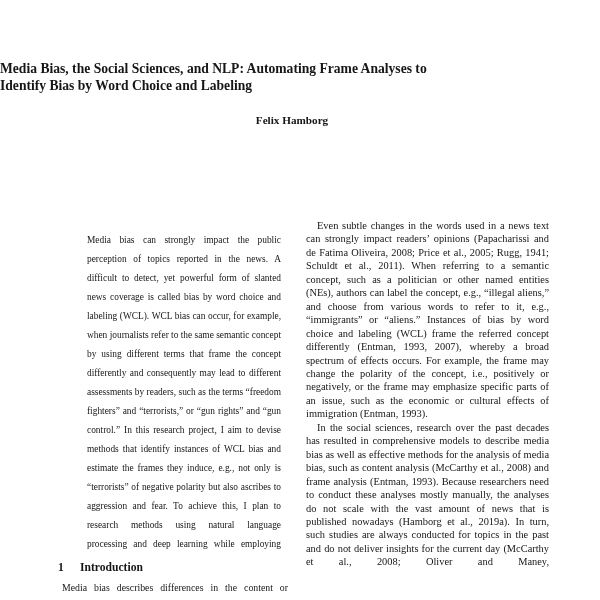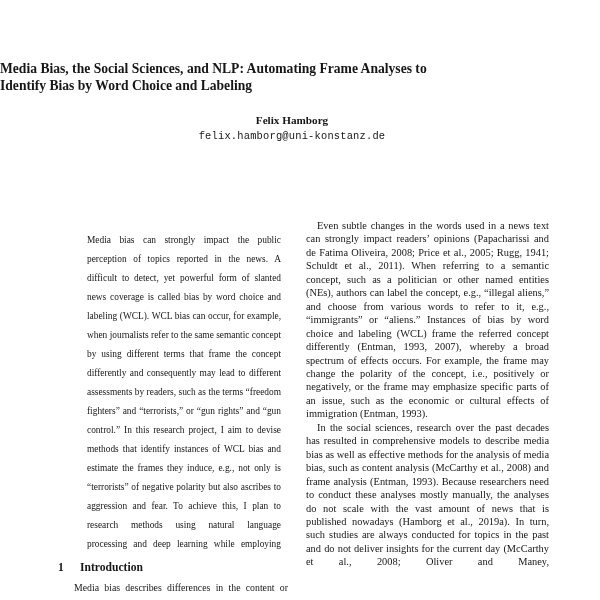--- a/index.html
+++ b/index.html
@@ -92,21 +92,21 @@
     line-height: 14px;
     white-space: nowrap;
   }
   .section-number {
     display: inline-block;
     min-width: 22px;
   }
   .intro-first-line {
     position: absolute;
     top: 372px;
-    left: 16px;
+    left: 4px;
     right: 0;
     font-size: 9.8px;
     line-height: 12px;
     text-align: justify;
     text-align-last: justify;
   }
   .col-right p.body-par {
     margin: 0;
     font-size: 10.4px;
     line-height: 13.45px;
@@ -125,21 +125,20 @@
 
 <div class="page">
 
   <div class="title-block">
     <div>Media Bias, the Social Sciences, and NLP: Automating Frame Analyses to</div>
     <div>Identify Bias by Word Choice and Labeling</div>
   </div>
 
   <div class="author-block">
     <div class="author-name">Felix Hamborg</div>
-    <div class="email-line">felix.hamborg@uni-konstanz.de</div>
   </div>
 
   <div class="columns">
 
     <div class="col-left">
       <div class="abstract-body">Media bias can strongly impact the public perception of topics reported in the news. A difficult to detect, yet powerful form of slanted news coverage is called bias by word choice and labeling (WCL). WCL bias can occur, for example, when journalists refer to the same semantic concept by using different terms that frame the concept differently and consequently may lead to different assessments by readers, such as the terms “freedom fighters” and “terrorists,” or “gun rights” and “gun control.” In this research project, I aim to devise methods that identify instances of WCL bias and estimate the frames they induce, e.g., not only is “terrorists” of negative polarity but also ascribes to aggression and fear. To achieve this, I plan to research methods using natural language processing and deep learning while employing models and using analysis concepts from the social sciences, where researchers have studied media bias for decades. The first results indicate the effectiveness of this interdisciplinary research approach. My vision is to devise a system that helps news readers to become aware of the differences in media coverage caused by bias.</div>
       <div class="section-heading">
         <span class="section-number">1</span><span>Introduction</span>
       </div>
       <div class="intro-first-line">Media bias describes differences in the content or</div>

